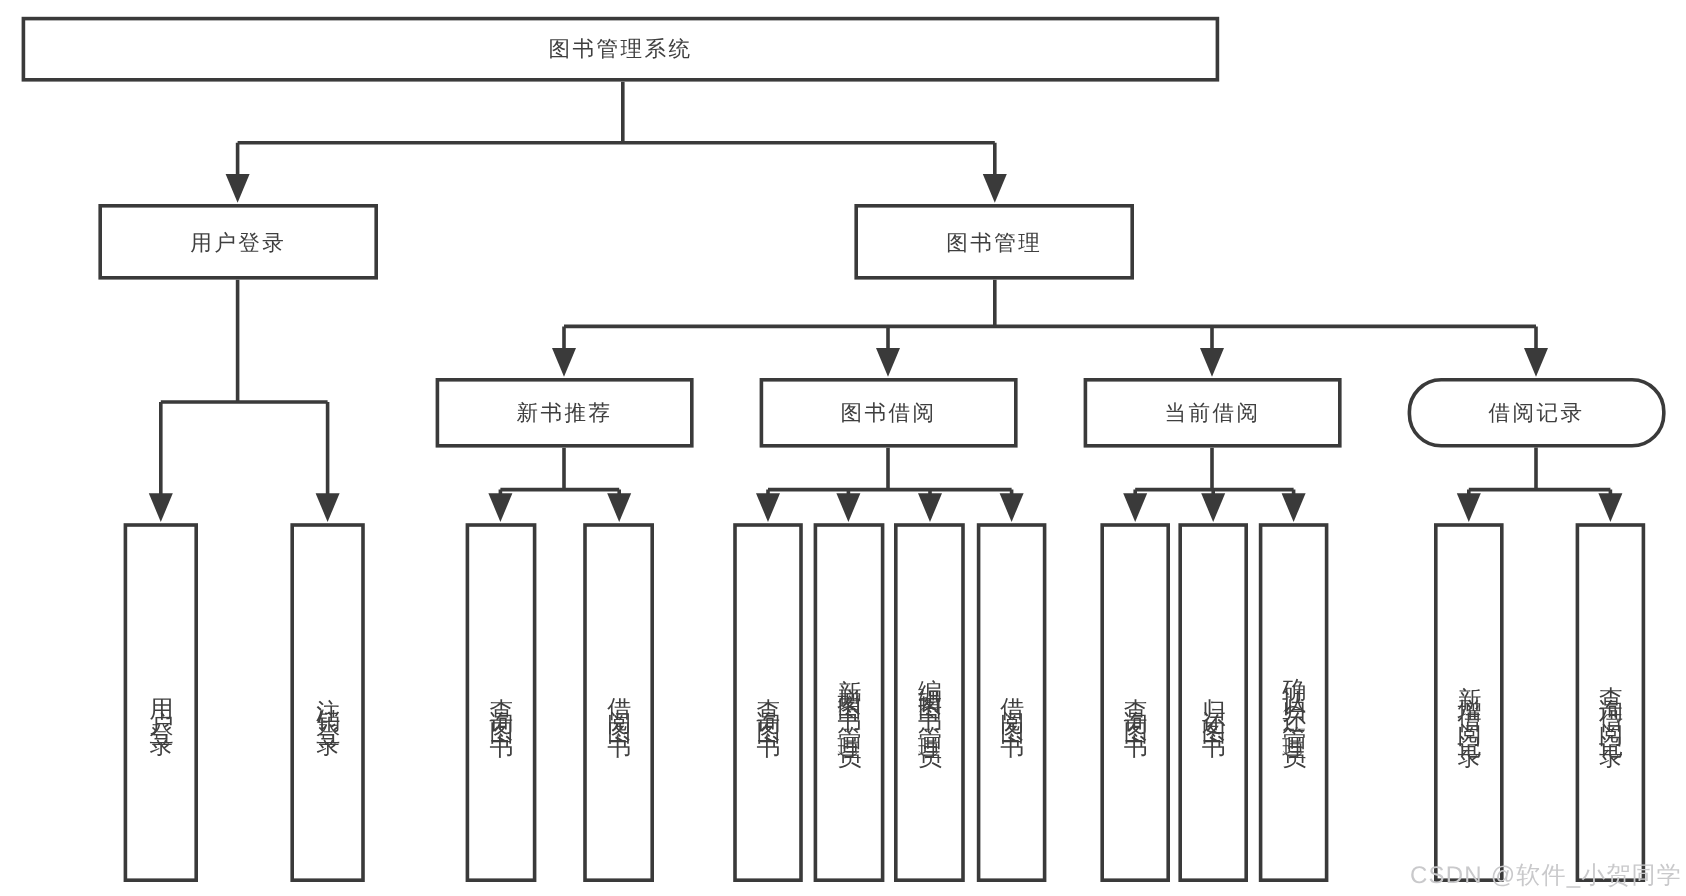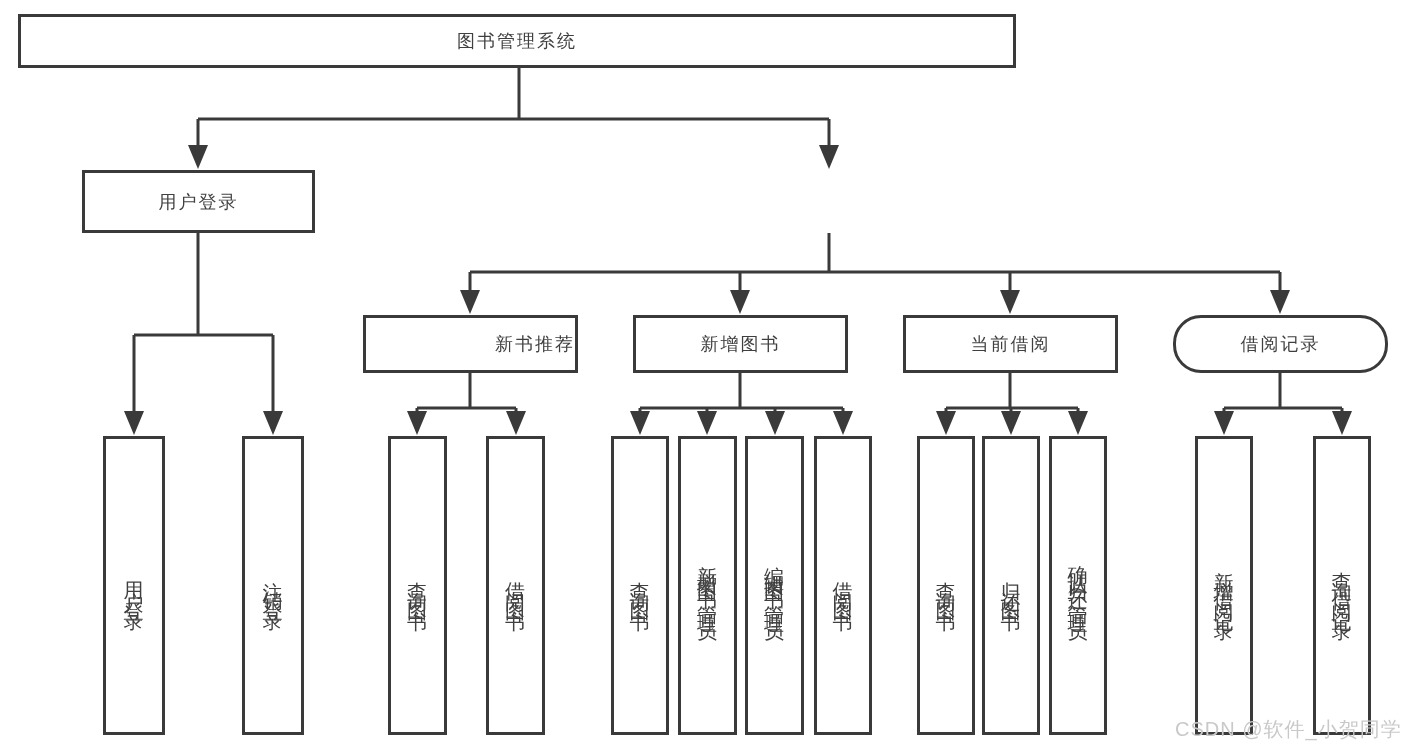--- a/index.html
+++ b/index.html
@@ -71,26 +71,29 @@
     </g>
   </svg>
 
   <div class="box" style="left:18px; top:14px; width:998px; height:54px;">
     <span class="hlabel">图书管理系统</span>
   </div>
 
   <div class="box" style="left:82px; top:170px; width:233px; height:63px;">
     <span class="hlabel">用户登录</span>
   </div>
+  <div class="box" style="left:712px; top:170px; width:233px; height:63px;">
+    <span class="hlabel">图书管理</span>
+  </div>
 
-  <div class="box" style="left:363px; top:315px; width:215px; height:58px;justify-content:flex-end;">
+  <div class="box" style="left:363px; top:315px; width:215px; height:58px;">
     <span class="hlabel">新书推荐</span>
   </div>
   <div class="box" style="left:633px; top:315px; width:215px; height:58px;">
-    <span class="hlabel">新增图书</span>
+    <span class="hlabel">图书借阅</span>
   </div>
   <div class="box" style="left:903px; top:315px; width:215px; height:58px;">
     <span class="hlabel">当前借阅</span>
   </div>
   <div class="box" style="left:1173px; top:315px; width:215px; height:58px;border-radius:28px;">
     <span class="hlabel">借阅记录</span>
   </div>
 
   <div class="box" style="left:103px; top:436px; width:62px; height:299px;">
     <span class="vlabel">用户登录</span>

